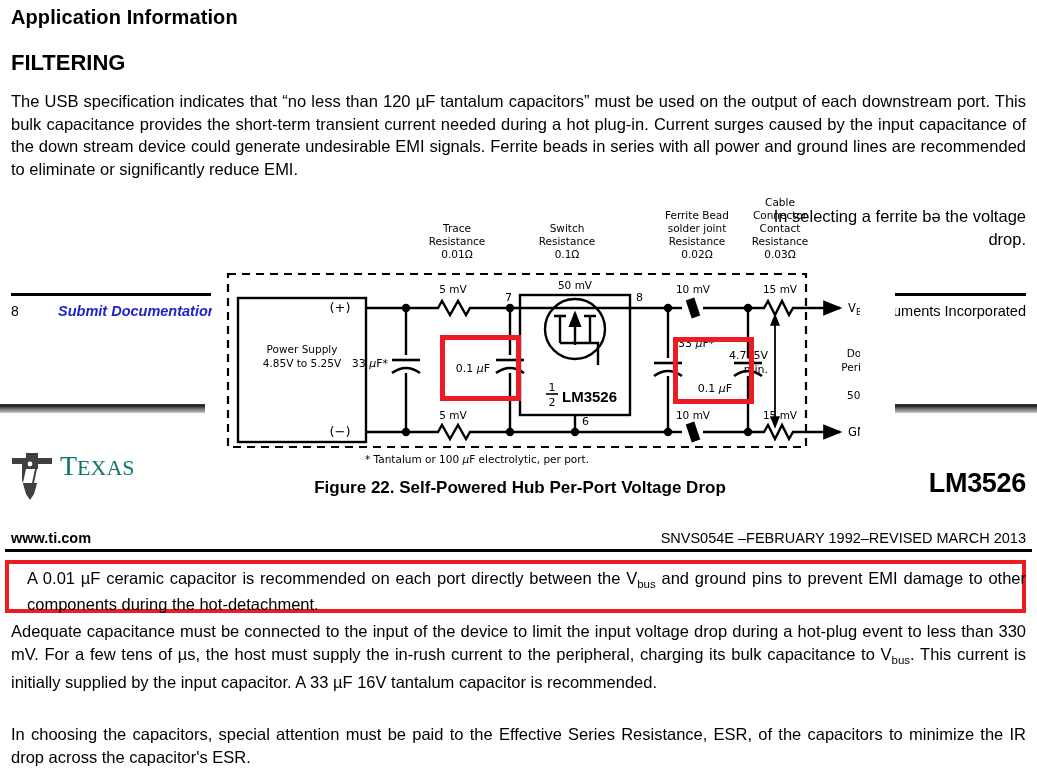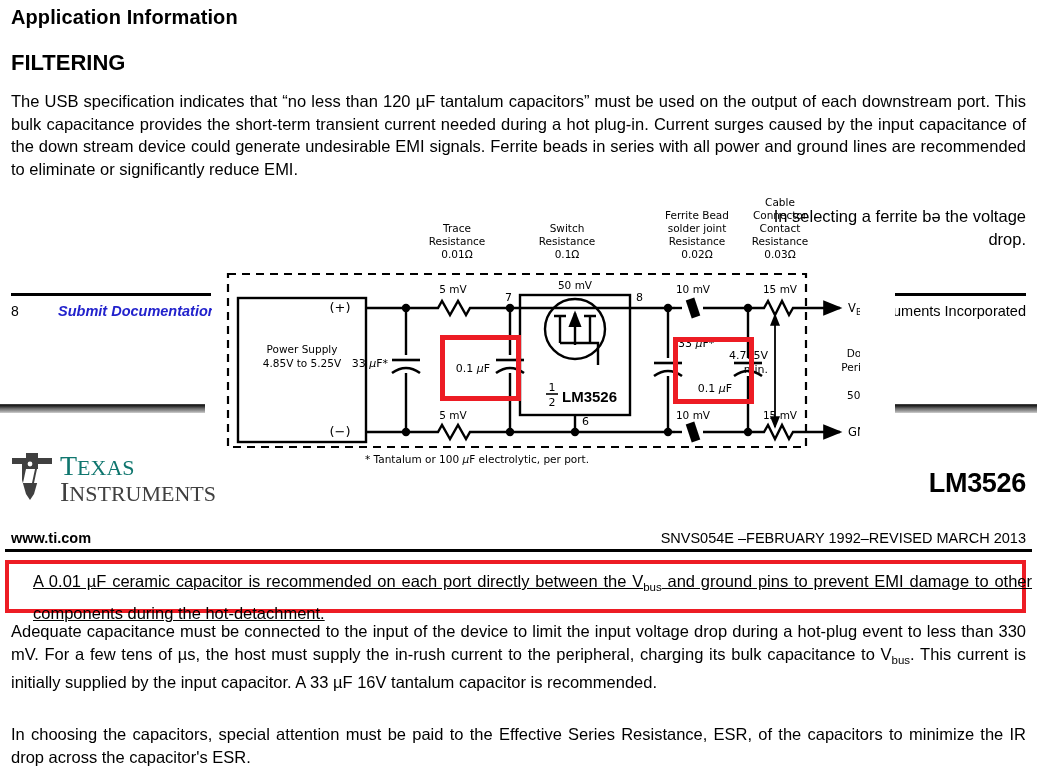--- a/index.html
+++ b/index.html
@@ -39,24 +39,23 @@
   sub { font-size: 11.5px; }
 
   
   .callout {
     position: absolute; left: 5px; top: 560px;
     width: 1021px; height: 53px;
     border: 4px solid #ed1c24;
     box-sizing: border-box;
   }
   .callout .ctext {
-    position: absolute; left: 24px; top: 4px; width: 999px;
-    font-size: 16.5px; line-height: 26px;
+    position: absolute; left: 18px; top: 4px; width: 999px;
+    font-size: 16.5px; line-height: 20px;
     text-align: justify;
-    text-decoration: underline;
   }
 
   
   .footer-rule {
     position: absolute; height: 0;
     border-top: 3px solid #000; 
   }
   .footer-rule.left  { left: 11px;  top: 293px; width: 200px; }
   .footer-rule.right { left: 895px; top: 293px; width: 131px; }
 
@@ -150,21 +149,20 @@
   <div class="ti-logo">
     <svg width="48" height="52" viewBox="0 0 48 52">
       <path d="M4 8 L18 8 L18 3 L30 3 L30 8 L44 8 L44 14 L30 14 L30 30 L26 44 L22 50 L18 44 L14 30 L14 14 L4 14 Z" fill="#404040"></path>
       <g fill="#ffffff">
         <ellipse cx="22" cy="14" rx="2.4" ry="2.4"></ellipse>
         <path d="M18 19 L27 19 L24 33 L15 33 Z"></path>
         <path d="M29 19 L33 19 L30 33 L26 33 Z"></path>
       </g>
     </svg>
     <div class="wm1"><span class="cap">T</span><span>EXAS</span></div>
-    <div class="wm2"><span class="cap">I</span><span>NSTRUMENTS</span></div>
   </div>
 
   <div class="device-name">LM3526</div>
 
   <div class="ti-com">www.ti.com</div>
   <div class="doc-id">SNVS054E –FEBRUARY 1992–REVISED MARCH 2013</div>
   <div class="header-rule"></div>
 
   <div class="callout">
     <div class="ctext">
@@ -325,13 +323,14 @@
         <text x="660" y="204">500 mA Max</text>
       </g>
 
       <text x="145" y="268" text-anchor="start" font-size="10.5">* Tantalum or 100 <tspan font-style="italic">μ</tspan>F electrolytic, per port.</text>
     </g>
   </svg>
 
   <div class="red-hl a"></div>
   <div class="red-hl b"></div>
 
+  <div class="fig-caption">Figure 22.  Self-Powered Hub Per-Port Voltage Drop</div>
 </div>
 
 </body></html>

